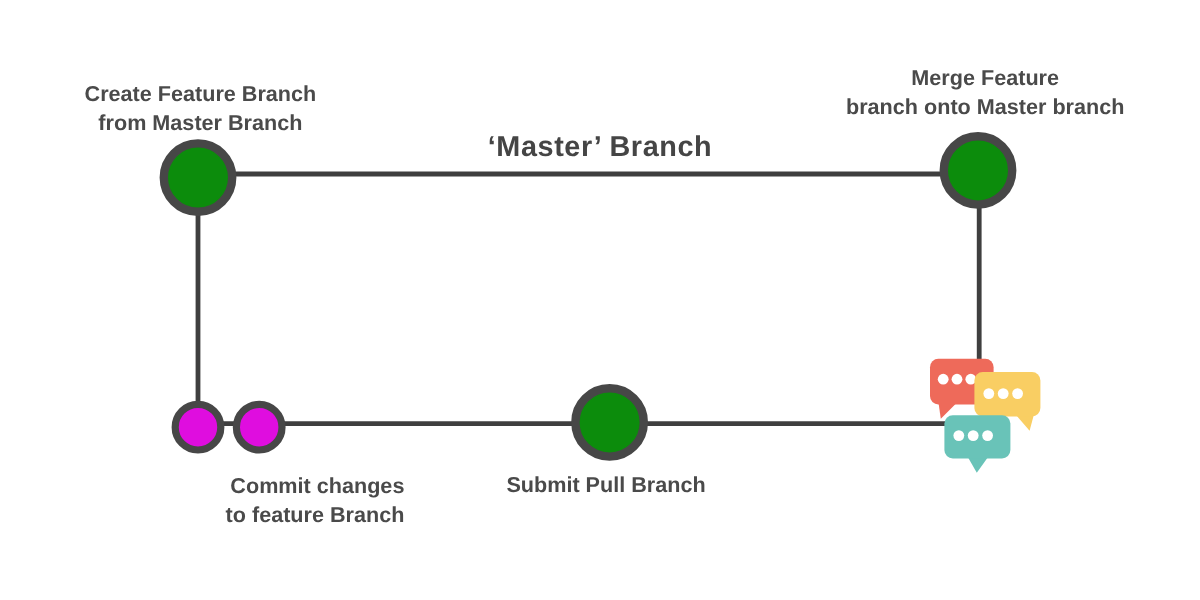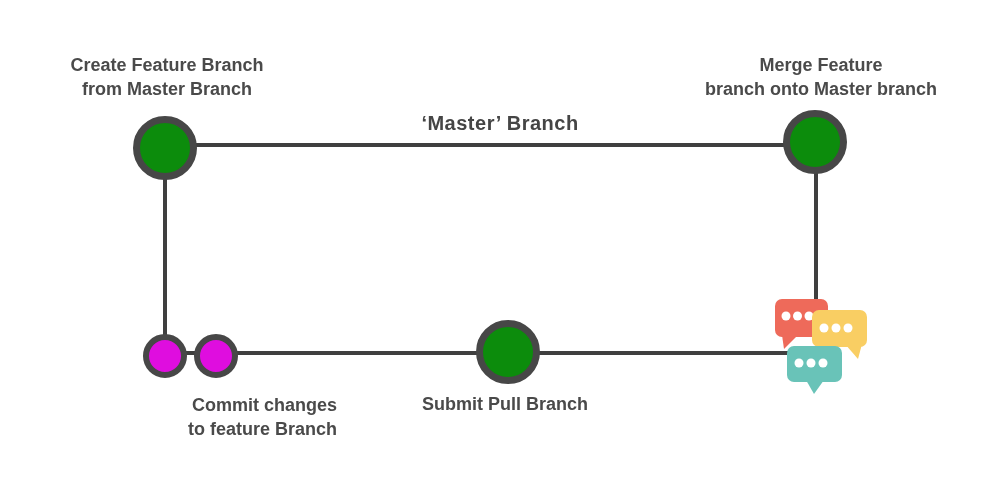--- a/index.html
+++ b/index.html
@@ -18,26 +18,26 @@
     font-size:18px;
     line-height:24px;
     white-space:pre-line;
     text-align:center;
   }
   .label.left-align{text-align:right;}
   .title{
     position:absolute;
     color:#454545;
     font-weight:700;
-    font-size:20px;
+    font-size:24px;
     line-height:30px;
     text-align:center;
     letter-spacing:.5px;
   }
-  .pos-create{left:27px;top:53px;width:280px;}
+  .pos-create{left:27px;top:66px;width:280px;}
   .pos-merge{left:681px;top:53px;width:280px;}
   .pos-title{left:350px;top:108px;width:300px;}
   .pos-commit{left:117px;top:393px;width:220px;}
   .pos-submit{left:365px;top:392px;width:280px;}
   .pos-discuss{left:673px;top:392px;width:280px;}
 </style>
 </head>
 <body>
 
 <div class="stage">

